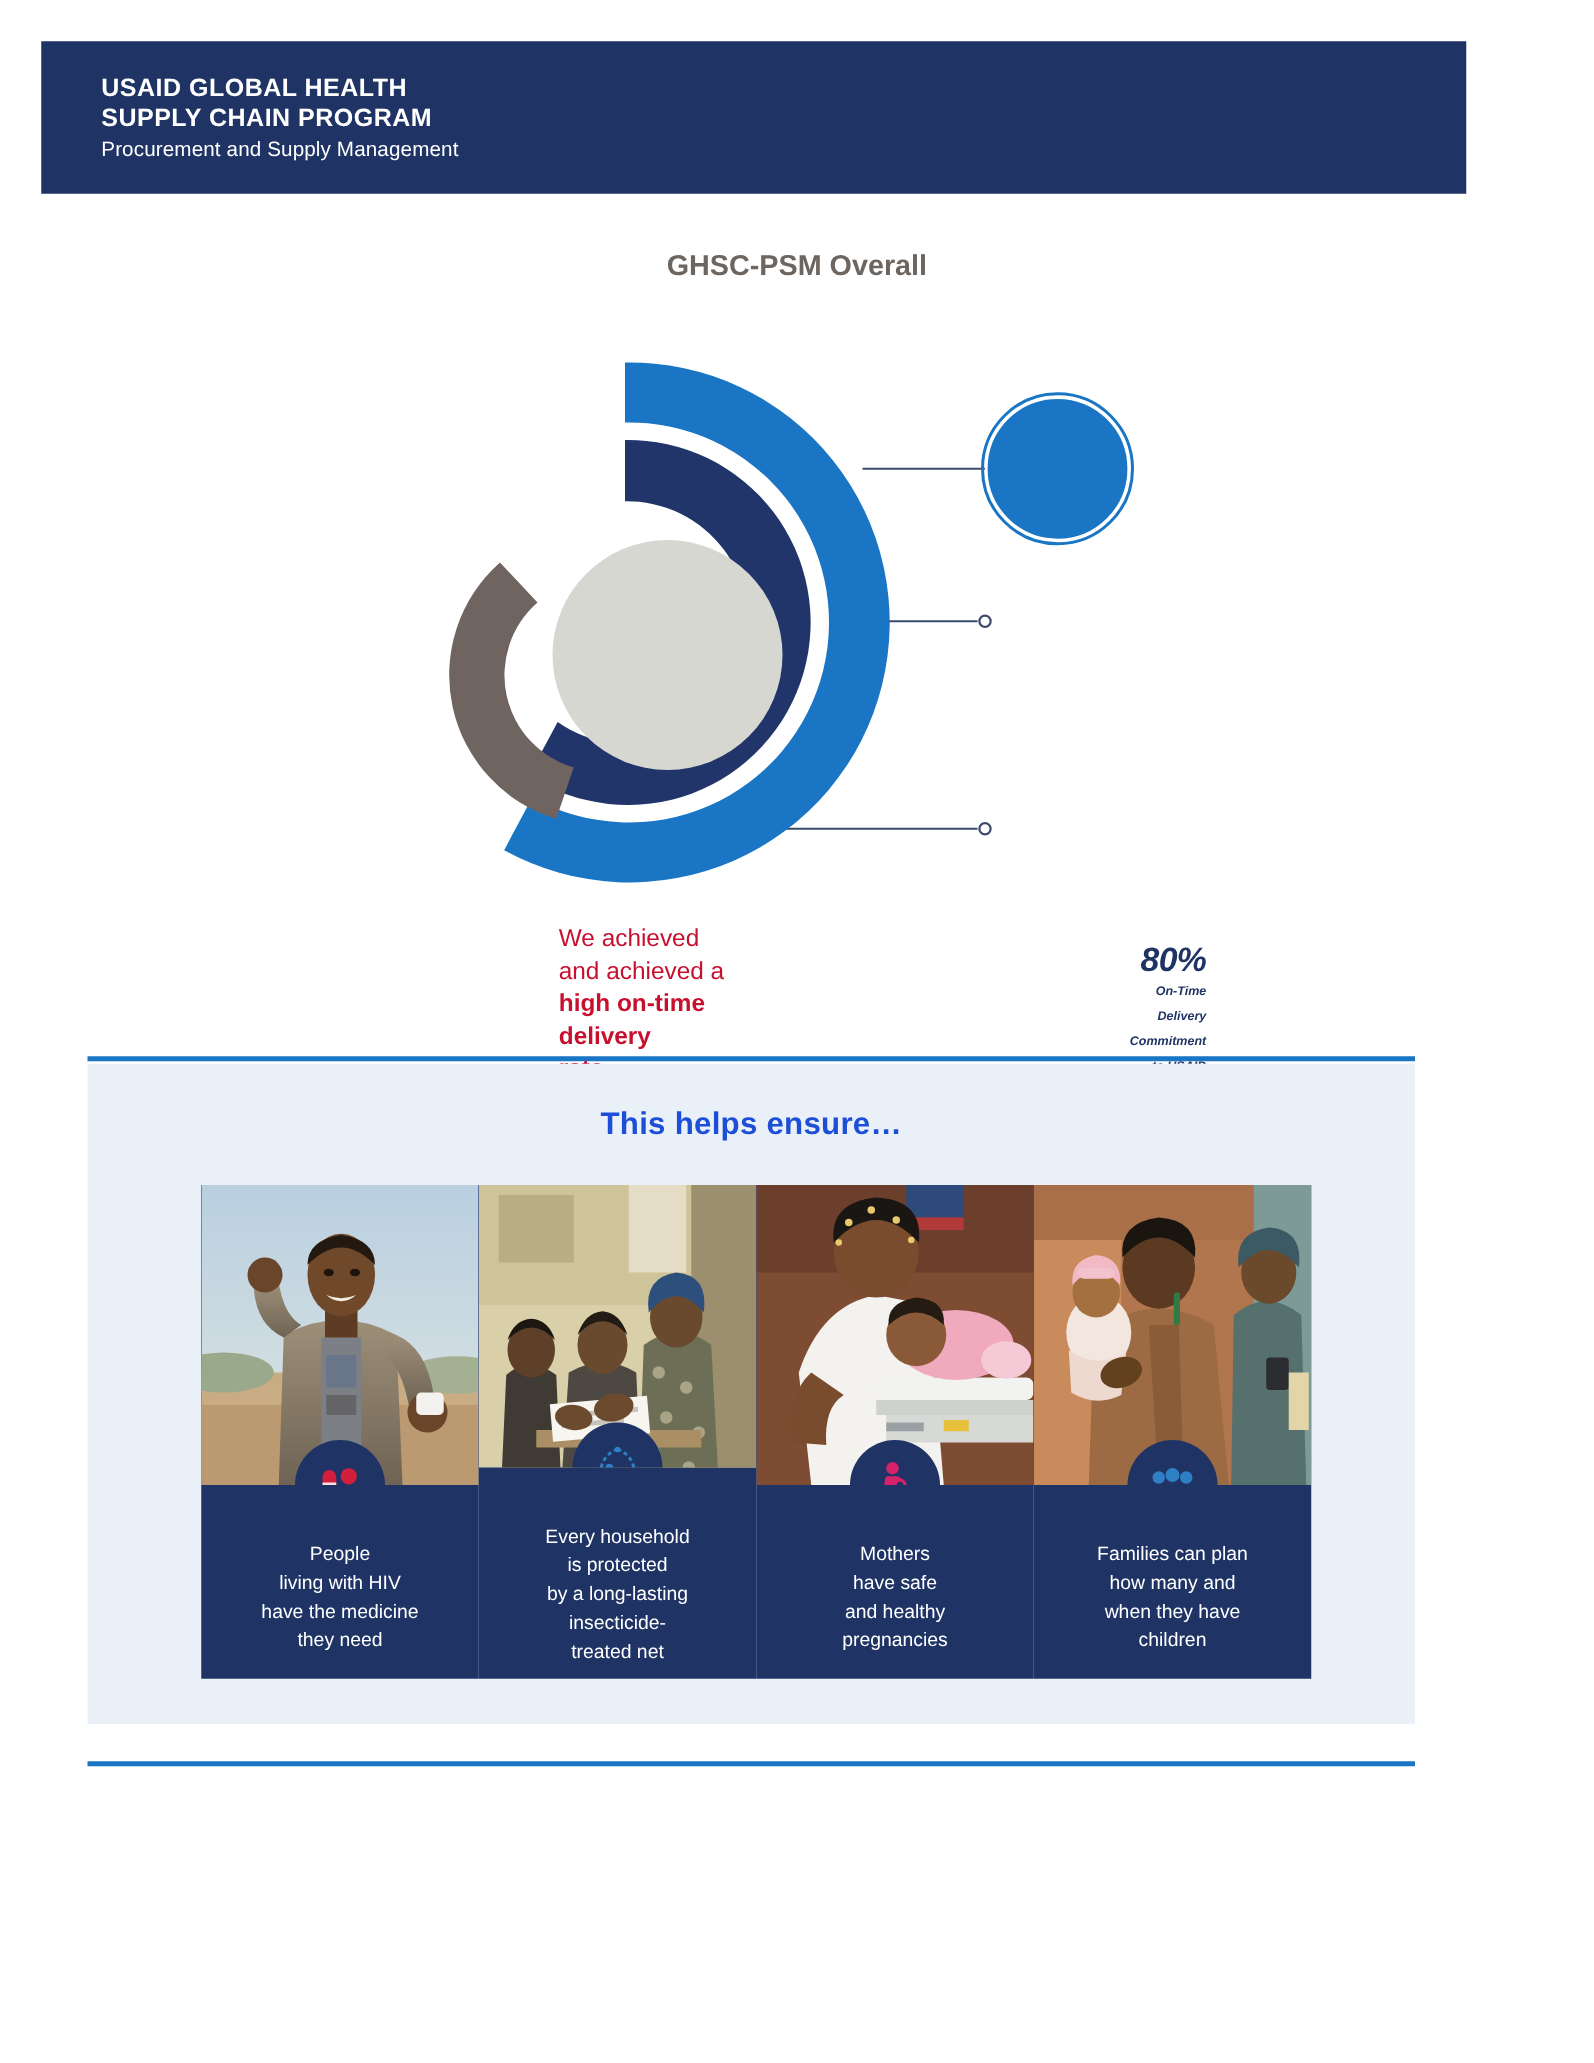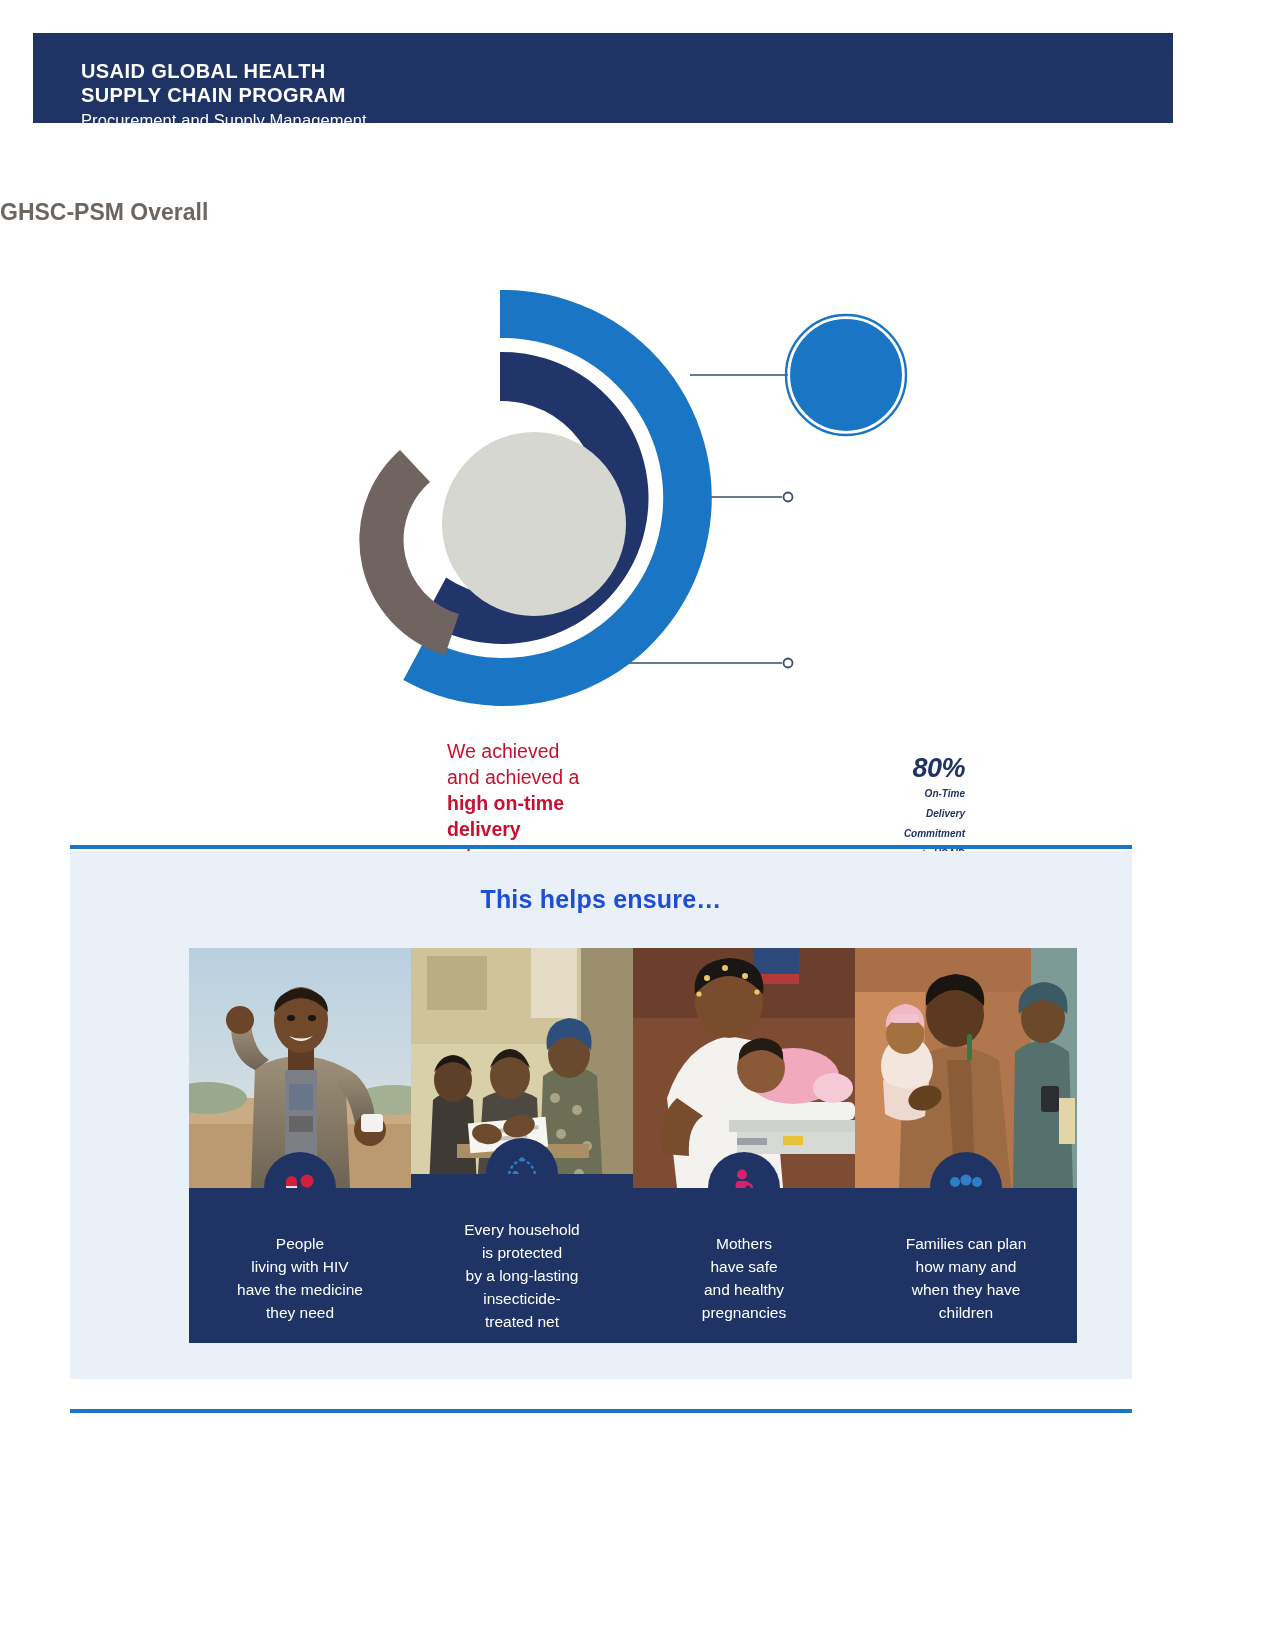--- a/index.html
+++ b/index.html
@@ -8,37 +8,37 @@
     width: 1275px; height: 1650px;
     background: #ffffff;
     font-family: "Liberation Sans", sans-serif;
     overflow: hidden;
   }
   .page { position: relative; width: 1275px; height: 1650px; background: #fff; }
 
   
   .header-bar {
     position: absolute; left: 33px; top: 33px;
-    width: 1140px; height: 90px;
+    width: 1140px; height: 122px;
     background: #1f3465;
   }
   .header-text { position: absolute; left: 48px; top: 26px; color: #ffffff; }
   .header-line1, .header-line2 {
     font-size: 20px; font-weight: bold; letter-spacing: 0.4px;
     line-height: 24px;
   }
   .header-line3 {
     font-size: 16.5px; font-weight: 400; line-height: 22px;
     letter-spacing: 0.1px; margin-top: 2px;
   }
 
   
   .chart-title {
     position: absolute; left: 0; top: 196px; width: 1275px;
-    color: #6d6660;
+    text-align: center; color: #6d6660;
   }
   .chart-title .l1 { font-size: 23px; font-weight: bold; line-height: 32px; }
   .chart-title .l2 { font-size: 23px; line-height: 32px; }
   .chart-title .l2 b { font-weight: bold; }
 
   
   .chart-wrap {
     position: absolute; left: 0px; top: 278px;
     width: 1275px; height: 520px;
   }
@@ -93,21 +93,21 @@
   .panel-heading {
     position: absolute; left: 70px; top: 885px; width: 1062px;
     text-align: center; color: #1d4ed8;
     font-size: 25px; font-weight: bold; letter-spacing: 0.2px;
   }
 
   
   .cards {
     position: absolute; left: 133px; top: 948px;
     width: 944px; height: 395px;
-    display: flex; justify-content: flex-end;
+    display: flex; justify-content: center;
   }
   .card {
     position: relative; width: 222px; height: 395px;
     background: #1f3465; overflow: hidden;
     display: flex; flex-direction: column;
   }
   .card-photo { position: relative; width: 222px; height: 240px; overflow: hidden; }
   .photo-canvas { position: absolute; left: 0; top: 0; width: 222px; height: 240px; }
 
   .card-icon {

